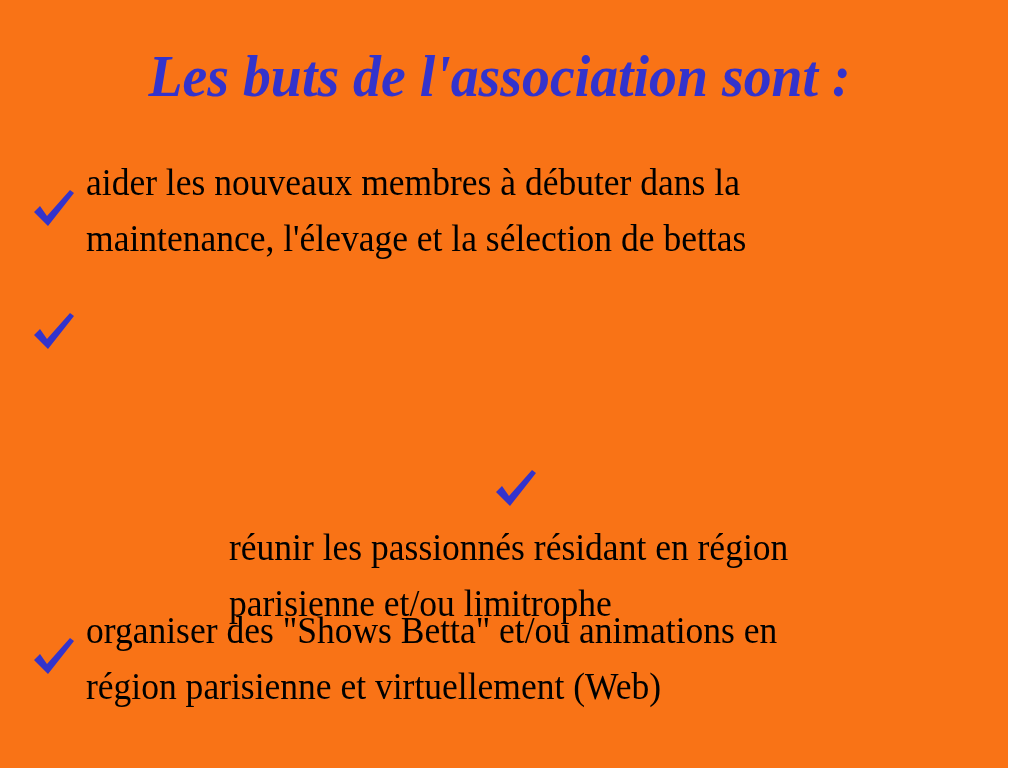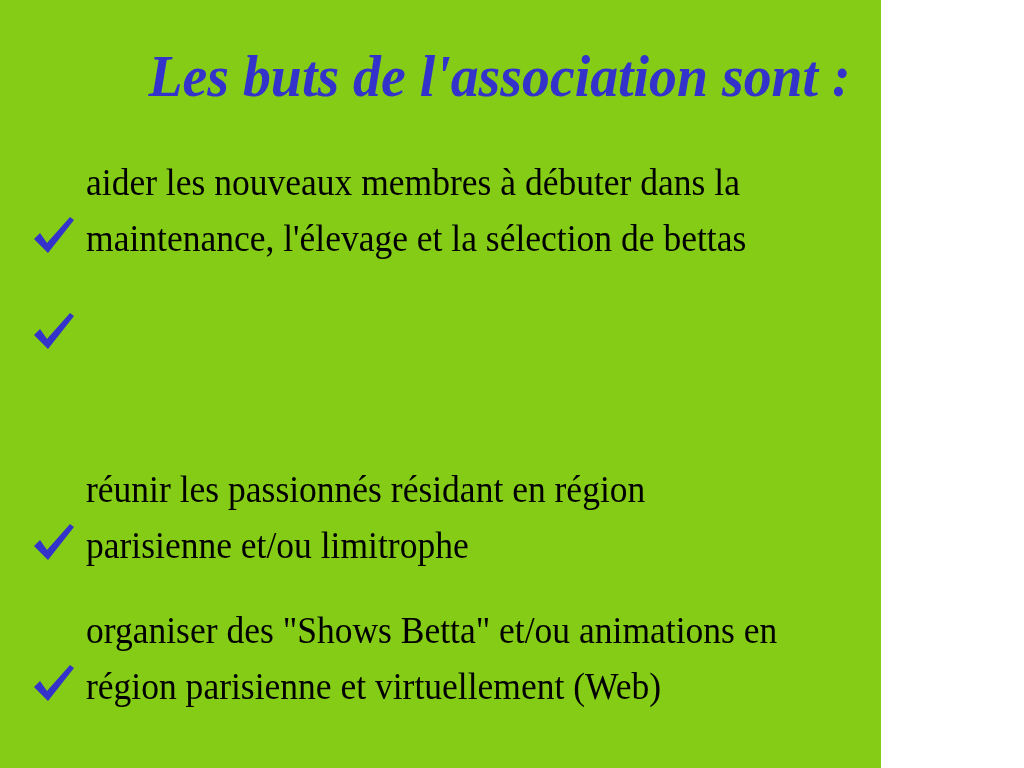--- a/index.html
+++ b/index.html
@@ -5,23 +5,23 @@
     html, body {
       margin: 0;
       padding: 0;
       width: 1024px;
       height: 768px;
       background: #ffffff;
       overflow: hidden;
     }
     .slide {
       position: relative;
-      width: 881px;
+      width: 1008px;
       height: 768px;
-      background: #84cc16;
+      background: #f97316;
     }
     .title {
       position: absolute;
       left: 0;
       top: 36px;
       width: 1000px;
       text-align: center;
       font-family: "Liberation Serif", serif;
       font-weight: bold;
       font-style: italic;
@@ -34,21 +34,21 @@
     .title span {
       display: inline-block;
       transform: scaleX(0.93);
       transform-origin: center;
     }
     .bullet {
       position: absolute;
       left: 30px;
       width: 980px;
       display: flex;
-      align-items: flex-end;
+      align-items: center;
     }
     .check {
       width: 56px;
       flex: 0 0 56px;
       height: 56px;
       margin-top: 2px;
     }
     .check svg { display: block; }
     .text {
       font-family: "Liberation Serif", serif;
@@ -56,21 +56,21 @@
       line-height: 56px;
       color: #000000;
       white-space: nowrap;
     }
     .text div {
       transform: scaleX(0.96);
       transform-origin: left center;
     }
     #b0 { top: 155px; }
     #b1 { top: 305px; }
-    #b2 { top: 462px; }
+    #b2 { top: 462px; flex-direction: column; }
     #b3 { top: 603px; }
   </style>
 </head>
 <body>
 
 <div class="slide">
   <h1 class="title"><span>Les buts de l'association sont :</span></h1>
 
   <div class="bullet" id="b0">
     <span class="check">

